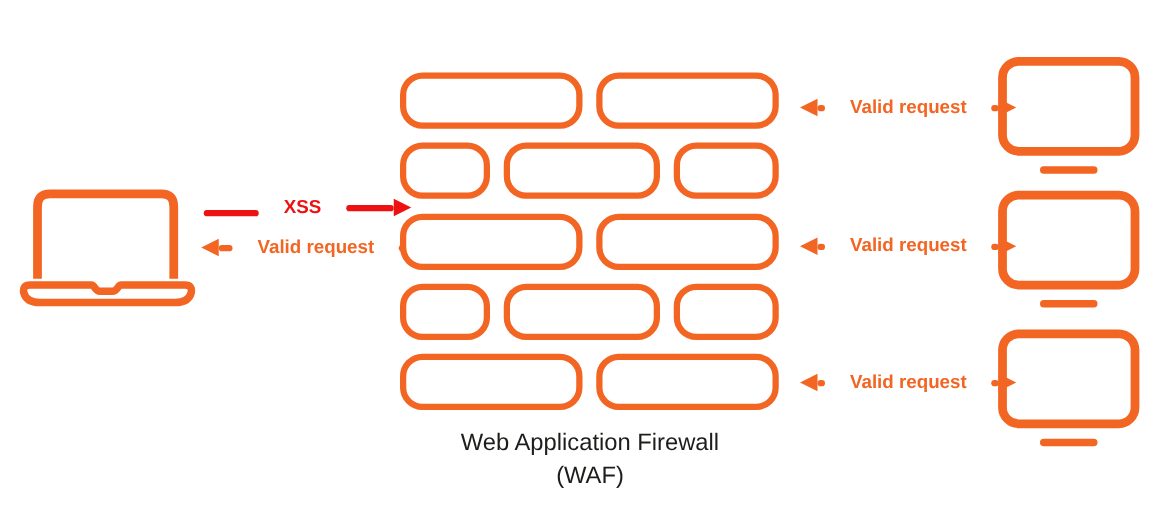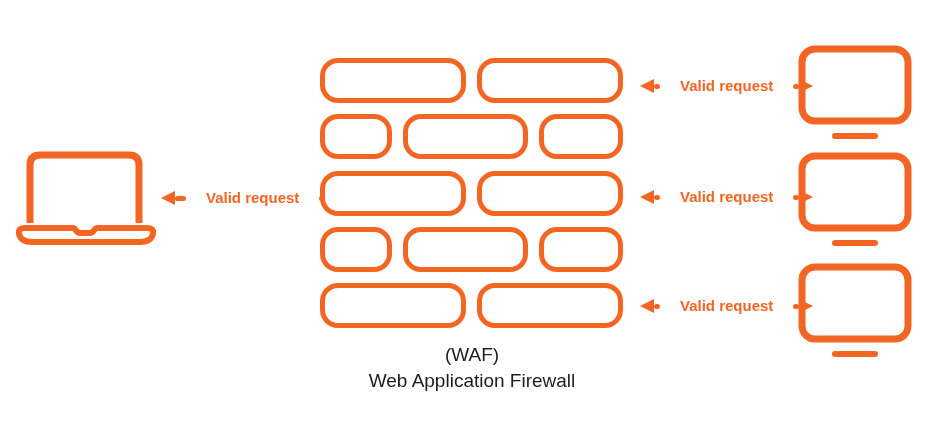--- a/index.html
+++ b/index.html
@@ -100,20 +100,28 @@
 <div class="canvas">
 
   <div class="laptop">
     <svg width="144" height="96" viewBox="0 0 144 96" fill="none">
       <path d="M 16 73 V 15 Q 16 5 26 5 H 115 Q 125 5 125 15 V 73" stroke="#F26522" stroke-width="7" fill="none"></path>
       <path d="M 10 78 L 59 78 C 62 78 62 83 66 83 L 76 83 C 80 83 80 78 83 78 L 134 78
                Q 140 78 139 84 Q 137 92 126 92 L 18 92 Q 7 92 5 84 Q 4 78 10 78 Z" stroke="#F26522" stroke-width="6" stroke-linejoin="round" fill="none"></path>
     </svg>
   </div>
 
+  <div class="flow-row red" style="left:163px; top:157px; width:146px;">
+    <span class="seg" style="width:44px"></span>
+    <span class="flow-label">XSS</span>
+    <span class="arrow">
+      <span class="seg" style="width:38px"></span>
+        <span class="tri-right"></span>
+    </span>
+  </div>
 
   <div class="flow-row orange" style="left:161px; top:189px; width:148px;">
     <span class="arrow">
       <span class="tri-left"></span>
         <span class="seg" style="width:11px"></span>
     </span>
     <span class="flow-label">Valid request</span>
     <span class="arrow">
       <span class="seg" style="width:9px"></span>
         <span class="tri-right"></span>
@@ -140,22 +148,22 @@
       <div class="brick f127"></div>
       <div class="brick f82"></div>
     </div>
     <div class="wall-row">
       <div class="brick f1"></div>
       <div class="brick f1"></div>
     </div>
   </div>
 
   <div class="waf-title">
+    <div>Web Application Firewall</div>
     <div>(WAF)</div>
-    <div>Web Application Firewall</div>
   </div>
 
   <div class="flow-row orange" style="left:640px; top:77px; width:145px;">
     <span class="arrow">
       <span class="tri-left"></span>
         <span class="seg" style="width:6px"></span>
     </span>
     <span class="flow-label">Valid request</span>
     <span class="arrow">
       <span class="seg" style="width:6px"></span>

